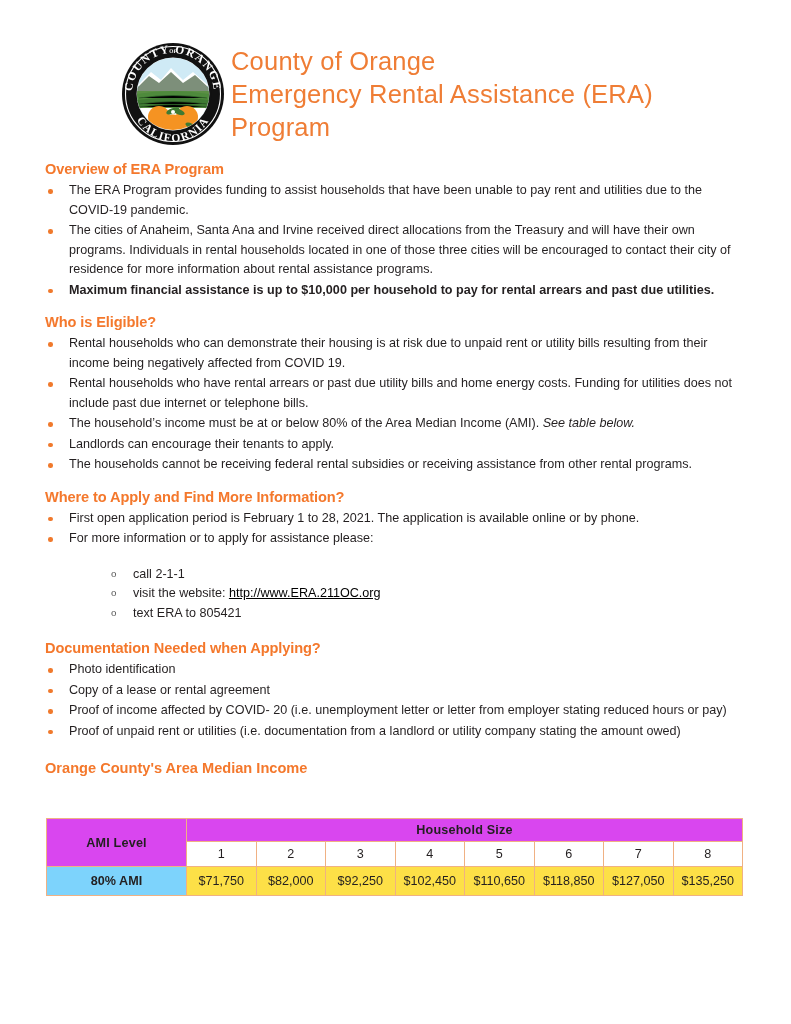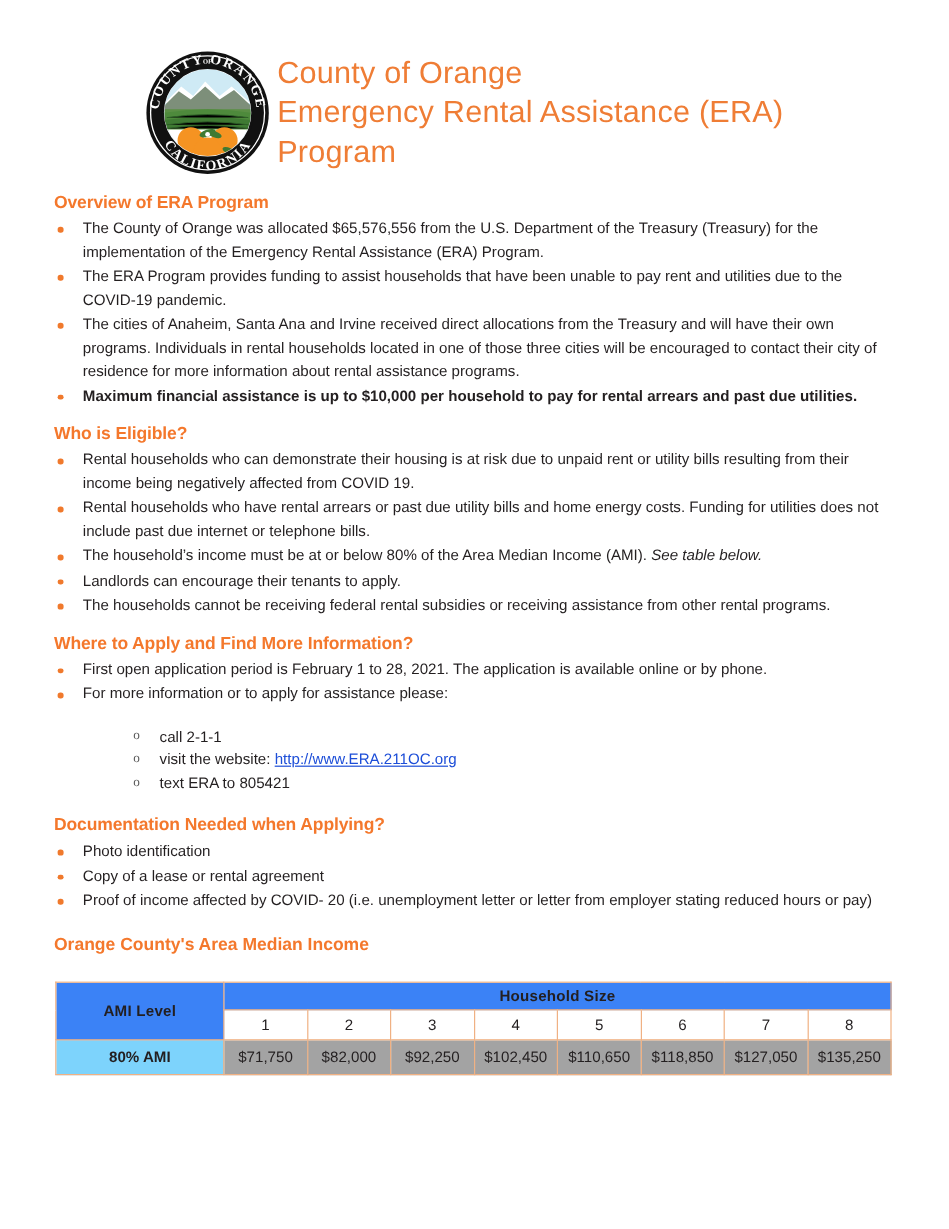--- a/index.html
+++ b/index.html
@@ -105,21 +105,21 @@
   ul.sublist > li::before {
     content: "o";
     position: absolute;
     left: 4px;
     top: -1px;
     font-size: 11px;
     color: #5a5a5a;
     font-family: "Liberation Serif", serif;
   }
   a.link {
-    color: #1d4ed8;
+    color: #000000;
     text-decoration: underline;
   }
 
   
   .table-head {
     color: #f4782c;
     font-size: 14.6px;
     font-weight: bold;
     margin: 0;
     line-height: 19px;
@@ -136,21 +136,21 @@
     table-layout: fixed;
   }
   table.ami td, table.ami th {
     border: 1px solid #f0b183;
     text-align: center;
     font-size: 12.6px;
     color: #231f20;
     padding: 0;
   }
   th.hdr-fill {
-    background: #3b82f6;
+    background: #d946ef;
     color: #ffffff;
     font-weight: bold;
     font-size: 12.4px;
     letter-spacing: 0.2px;
   }
   th.ami-level {
     width: 139px;
     height: 46px;
   }
   th.hsize {
@@ -164,21 +164,21 @@
   }
   td.rowlabel {
     height: 28px;
     font-weight: bold;
     font-size: 12.4px;
     background: #7dd3fc;
   }
   td.val {
     height: 28px;
     font-size: 13px;
-    background: #a3a3a3;
+    background: #fde047;
   }
 </style>
 </head>
 <body>
 
 <div class="header">
 
   <div class="seal-wrap">
     <svg viewBox="0 0 104 104" width="104" height="104" aria-hidden="true">
       <defs>
@@ -233,21 +233,20 @@
     <div class="title-line">Emergency Rental Assistance (ERA)</div>
     <div class="title-line">Program</div>
   </div>
 </div>
 
 <div class="content">
 
   <div class="section">
     <h2 class="section-head">Overview of ERA Program</h2>
     <ul class="blist">
-      <li>The County of Orange was allocated $65,576,556 from the U.S. Department of the Treasury (Treasury) for the implementation of the Emergency Rental Assistance (ERA) Program.</li>
       <li>The ERA Program provides funding to assist households that have been unable to pay rent and utilities due to the COVID-19 pandemic.</li>
       <li>The cities of Anaheim, Santa Ana and Irvine received direct allocations from the Treasury and will have their own programs. Individuals in rental households located in one of those three cities will be encouraged to contact their city of residence for more information about rental assistance programs.</li>
       <li class="bold">Maximum financial assistance is up to $10,000 per household to pay for rental arrears and past due utilities.</li>
     </ul>
   </div>
 
   <div class="section">
     <h2 class="section-head">Who is Eligible?</h2>
     <ul class="blist">
       <li>Rental households who can demonstrate their housing is at risk due to unpaid rent or utility bills resulting from their income being negatively affected from COVID 19.</li>
@@ -270,20 +269,21 @@
       <li>text ERA to 805421</li>
     </ul>
   </div>
 
   <div class="section">
     <h2 class="section-head">Documentation Needed when Applying?</h2>
     <ul class="blist">
       <li>Photo identification</li>
       <li>Copy of a lease or rental agreement</li>
       <li>Proof of income affected by COVID- 20 (i.e. unemployment letter or letter from employer stating reduced hours or pay)</li>
+      <li>Proof of unpaid rent or utilities (i.e. documentation from a landlord or utility company stating the amount owed)</li>
     </ul>
   </div>
 
   <h2 class="table-head" style="margin-top:18px;">Orange County's Area Median Income</h2>
 </div>
 
 <div class="ami-table-wrap">
   <table class="ami">
     <tbody>
       <tr>

